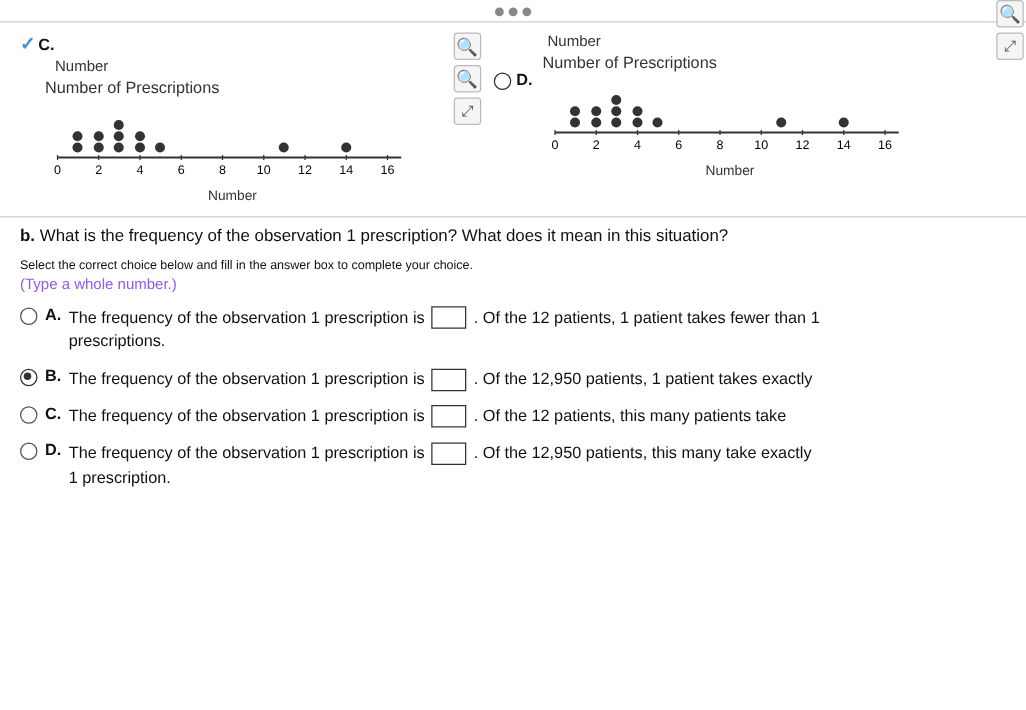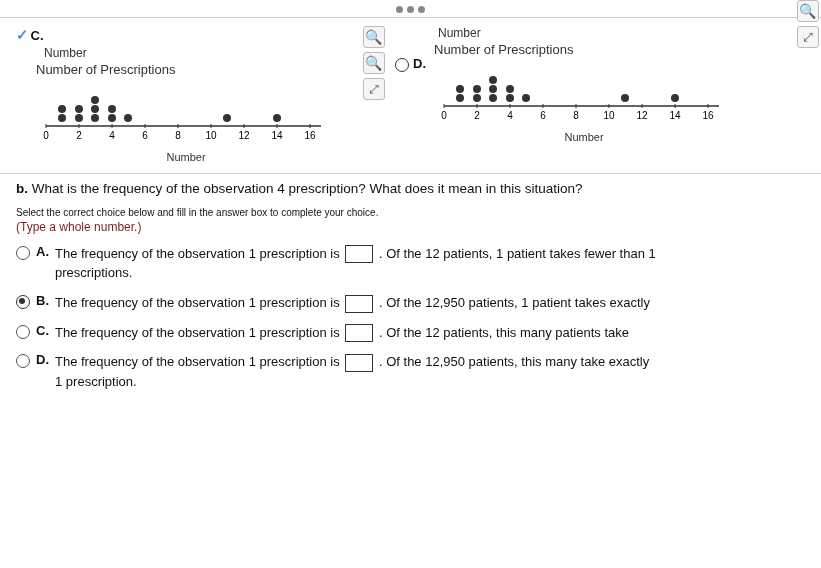--- a/index.html
+++ b/index.html
@@ -146,21 +146,21 @@
     .question-b .bold-b {
       font-weight: bold;
     }
 
     .instruction {
       font-size: 10px;
       margin-bottom: 2px;
     }
     .instruction-sub {
       font-size: 12px;
-      color: #7f1d1d;
+      color: #8b5cf6;
       margin-bottom: 10px;
     }
 
     
     .answer-choices {
       display: flex;
       flex-direction: column;
       gap: 10px;
     }
 
@@ -380,21 +380,21 @@
     </div>
   </div>
 </div>
 
 <hr class="separator">
 
 <div class="question-section">
 
   <div class="question-b">
     <span class="bold-b">b.</span>
-    <span>What is the frequency of the observation 4 prescription? What does it mean in this situation?</span>
+    <span>What is the frequency of the observation 1 prescription? What does it mean in this situation?</span>
   </div>
 
   <div class="instruction">Select the correct choice below and fill in the answer box to complete your choice.</div>
   <div class="instruction-sub">(Type a whole number.)</div>
 
   <div class="answer-choices">
 
     <div class="choice-row">
       <div class="choice-radio"></div>
       <span class="choice-letter">A.</span>

